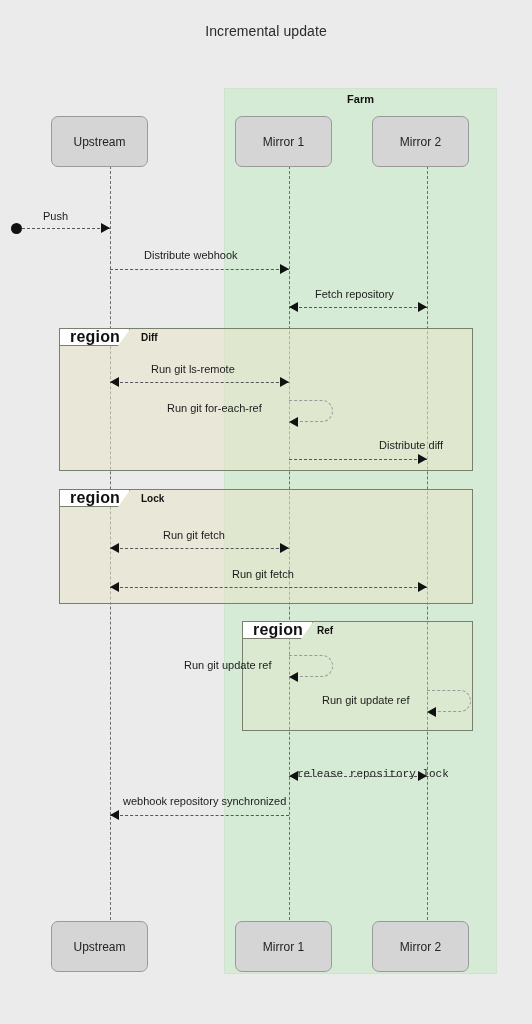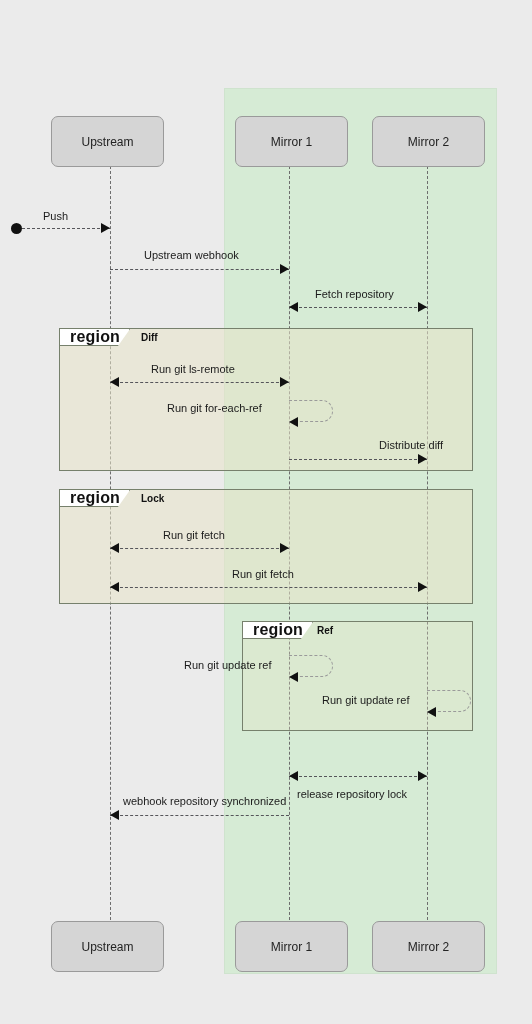--- a/index.html
+++ b/index.html
@@ -61,21 +61,21 @@
     position: absolute;
     width: 0;
     border-left: 1px dashed #6d6d6d;
     top: 166px;
     height: 754px;
   }
 
   
   .actor-box {
     position: absolute;
-    width: 113px;
+    width: 97px;
     height: 51px;
     background: #d5d5d5;
     border: 1px solid #9a9a9a;
     border-radius: 7px;
     box-sizing: border-box;
     display: flex;
     align-items: center;
     justify-content: center;
     font-size: 12px;
     color: #232323;
@@ -160,22 +160,24 @@
     border-left: none;
     border-top-right-radius: 12px;
     border-bottom-right-radius: 12px;
   }
 </style>
 </head>
 <body>
 
 <div id="diagram">
 
+  <div class="title">Incremental update</div>
 
   <div class="farm-box"></div>
+  <div class="farm-label">Farm</div>
 
   <div class="lifeline" style="left:110px;"></div>
   <div class="lifeline" style="left:289px;"></div>
   <div class="lifeline" style="left:427px;"></div>
 
   <div class="region beige" style="left:59px; top:328px; width:414px; height:143px;"></div>
   <div class="region-tab" style="left:60px; top:329px; width:70px;">region</div>
   <div class="region-name" style="left:141px; top:332px;">Diff</div>
 
   <div class="region beige" style="left:59px; top:489px; width:414px; height:115px;"></div>
@@ -184,21 +186,21 @@
 
   <div class="region plain" style="left:242px; top:621px; width:231px; height:110px;"></div>
   <div class="region-tab" style="left:243px; top:622px; width:70px;">region</div>
   <div class="region-name" style="left:317px; top:625px;">Ref</div>
 
   <div class="start-dot" style="left:11px; top:223px;"></div>
   <div class="msg-label" style="left:43px; top:210px;">Push</div>
   <div class="msg-line" style="left:22px; top:228px; width:88px;"></div>
   <div class="arrow right" style="left:101px; top:223px;"></div>
 
-  <div class="msg-label" style="left:144px; top:249px;">Upstream webhook</div>
+  <div class="msg-label" style="left:144px; top:249px;">Distribute webhook</div>
   <div class="msg-line" style="left:110px; top:269px; width:179px;"></div>
   <div class="arrow right" style="left:280px; top:264px;"></div>
 
   <div class="msg-label" style="left:315px; top:288px;">Fetch repository</div>
   <div class="msg-line" style="left:289px; top:307px; width:138px;"></div>
   <div class="arrow left" style="left:289px; top:302px;"></div>
   <div class="arrow right" style="left:418px; top:302px;"></div>
 
   <div class="msg-label" style="left:151px; top:363px;">Run git ls-remote</div>
   <div class="msg-line" style="left:110px; top:382px; width:179px;"></div>
@@ -224,21 +226,21 @@
   <div class="arrow right" style="left:418px; top:582px;"></div>
 
   <div class="msg-label" style="left:184px; top:659px;">Run git update ref</div>
   <div class="self-loop" style="left:289px; top:655px; width:44px; height:22px;"></div>
   <div class="arrow left" style="left:289px; top:672px;"></div>
 
   <div class="msg-label" style="left:322px; top:694px;">Run git update ref</div>
   <div class="self-loop" style="left:427px; top:690px; width:44px; height:22px;"></div>
   <div class="arrow left" style="left:427px; top:707px;"></div>
 
-  <div class="msg-label" style="left:297px; top:788px;">release repository lock</div>
+  <div class="msg-label" style="left:297px; top:768px;font-family:Liberation Mono, monospace;">release repository lock</div>
   <div class="msg-line" style="left:289px; top:776px; width:138px;"></div>
   <div class="arrow left" style="left:289px; top:771px;"></div>
   <div class="arrow right" style="left:418px; top:771px;"></div>
 
   <div class="msg-label" style="left:123px; top:795px;">webhook repository synchronized</div>
   <div class="msg-line" style="left:110px; top:815px; width:179px;"></div>
   <div class="arrow left" style="left:110px; top:810px;"></div>
 
   <div class="actor-box" style="left:51px; top:116px;">
     <span>Upstream</span>

